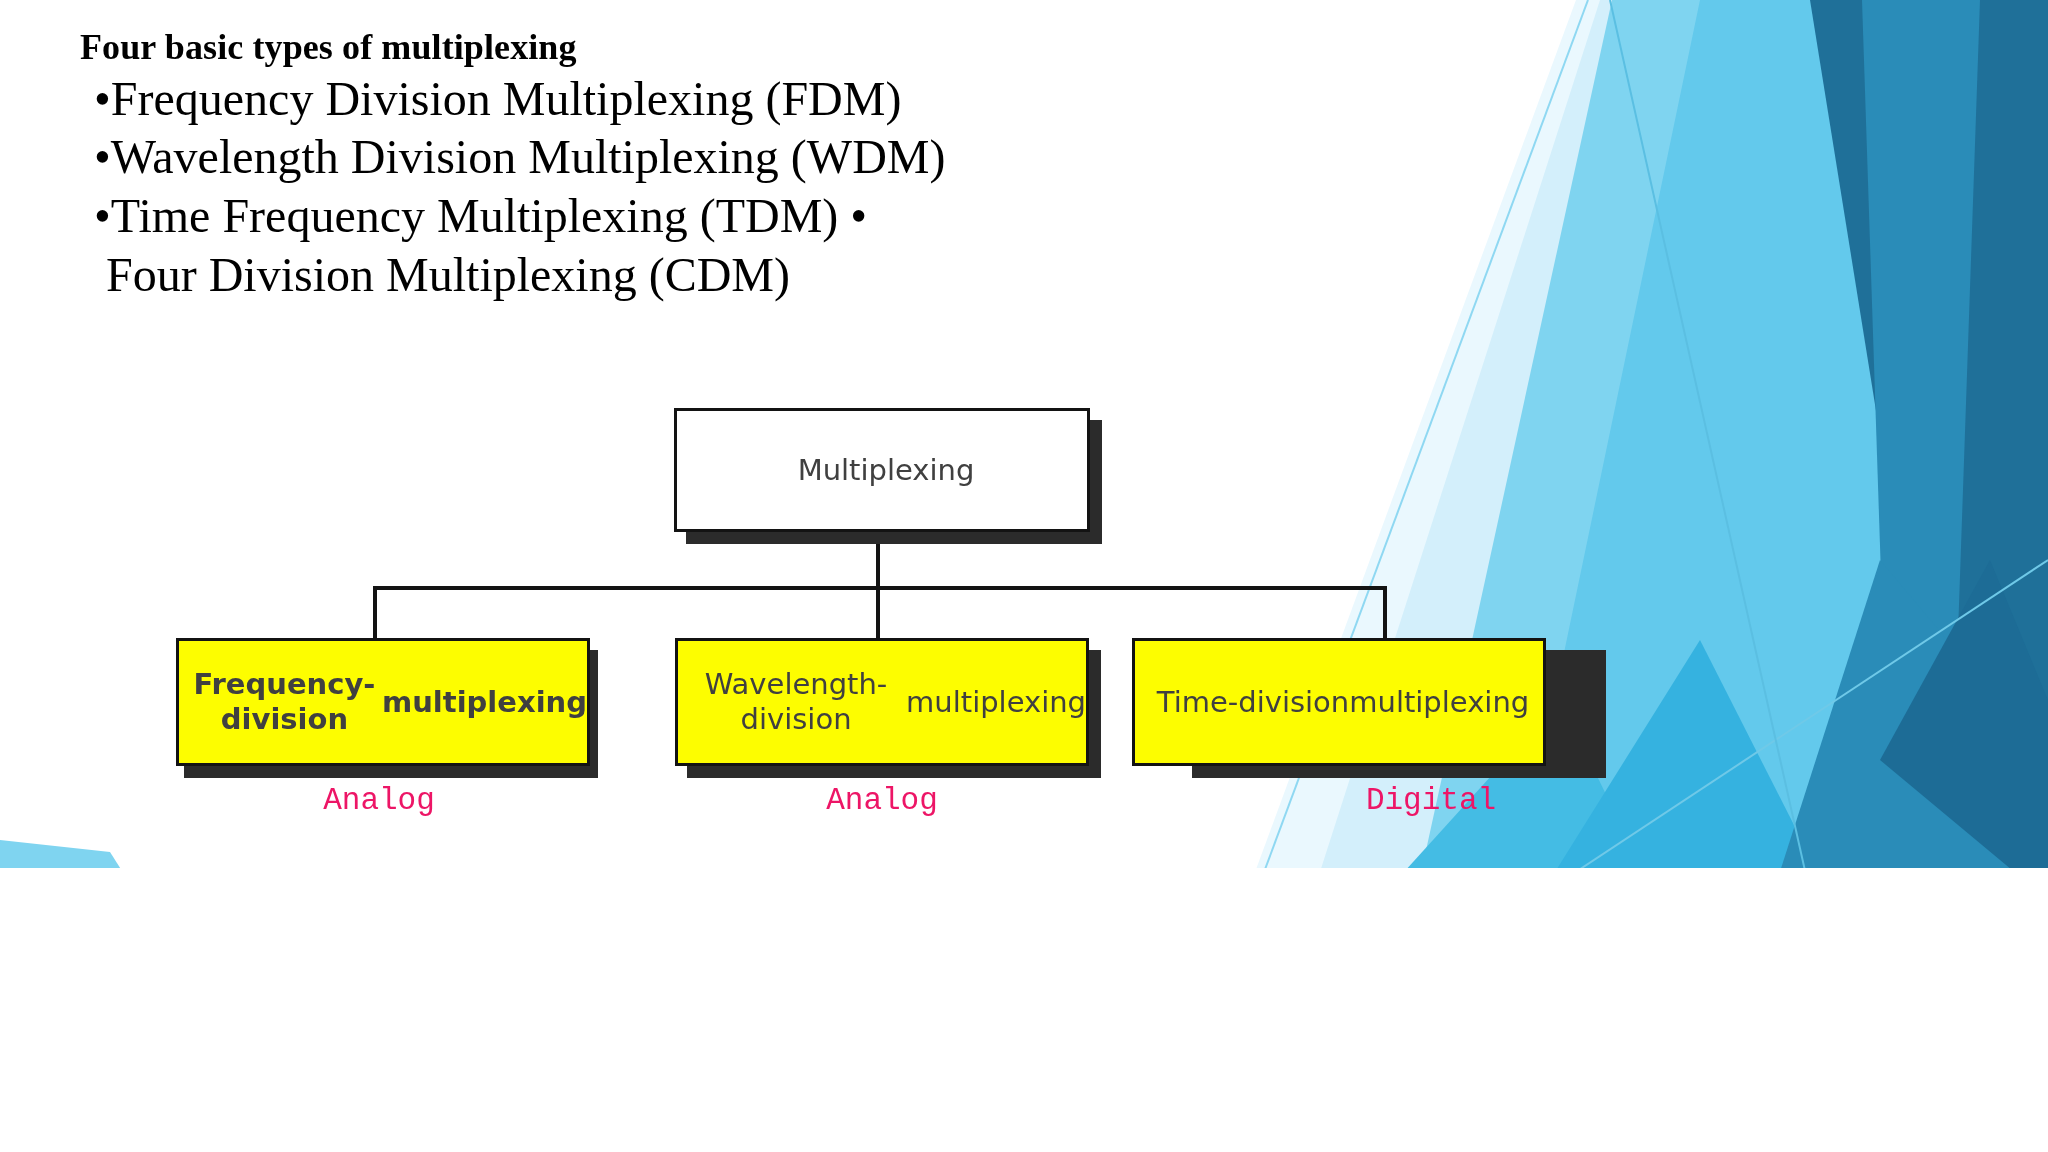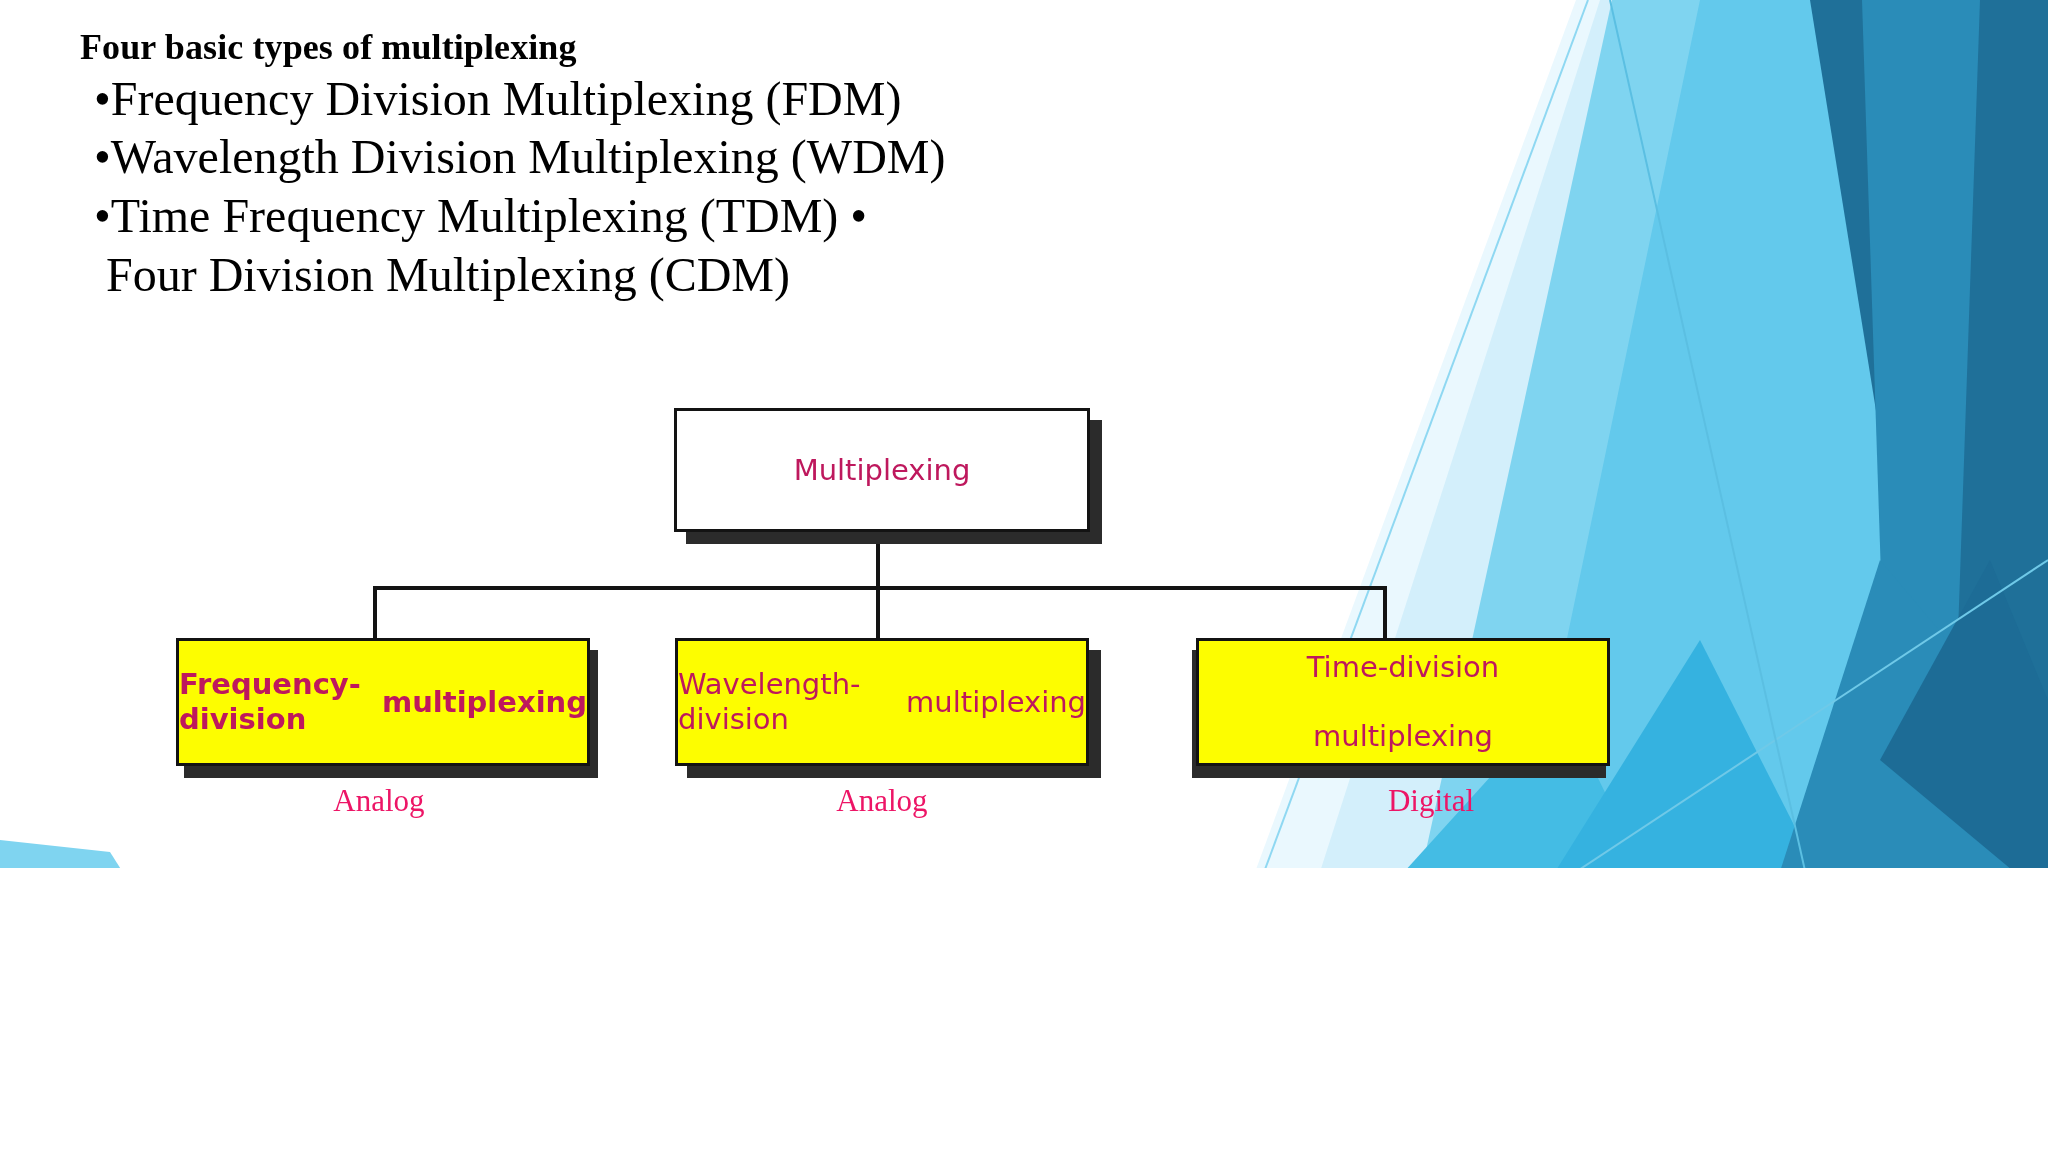--- a/index.html
+++ b/index.html
@@ -57,23 +57,25 @@
     width: 2048px;
     height: 1152px;
   }
   .node {
     position: absolute;
     box-sizing: border-box;
     border: 3px solid #131313;
     display: flex;
     align-items: center;
     justify-content: center;
+    text-align: center;
     font-family: "DejaVu Sans", "Liberation Sans", sans-serif;
-    color: #be185d;
+    color: #404040;
     line-height: 1.2;
+    padding-left: 8px;
   }
   .node-shadow {
     position: absolute;
     background: #2b2b2b;
   }
   #node-root {
     left: 674px;
     top: 408px;
     width: 416px;
     height: 124px;
@@ -95,21 +97,21 @@
   }
   .node-child-shadow {
     width: 414px;
     height: 128px;
     top: 650px;
   }
   #node-fdm { left: 176px; font-weight: bold; }
   #node-fdm-shadow { left: 184px; }
   #node-wdm { left: 675px; }
   #node-wdm-shadow { left: 687px; }
-  #node-tdm { left: 1196px; flex-direction: column; }
+  #node-tdm { left: 1132px; }
   #node-tdm-shadow { left: 1192px; }
 
   .connector {
     position: absolute;
     background: #131313;
   }
   #conn-trunk {
     left: 876px;
     top: 532px;
     width: 4px;
@@ -138,21 +140,21 @@
     top: 586px;
     width: 4px;
     height: 54px;
   }
 
   .node-caption {
     position: absolute;
     top: 782px;
     width: 414px;
     text-align: center;
-    font-family: Liberation Serif, serif;
+    font-family: Liberation Mono, monospace;
     font-size: 31px;
     color: #ed1566;
     line-height: 1.2;
   }
   #caption-fdm { left: 172px; }
   #caption-wdm { left: 675px; }
   #caption-tdm { left: 1224px; }
 </style>
 </head>
 <body>

